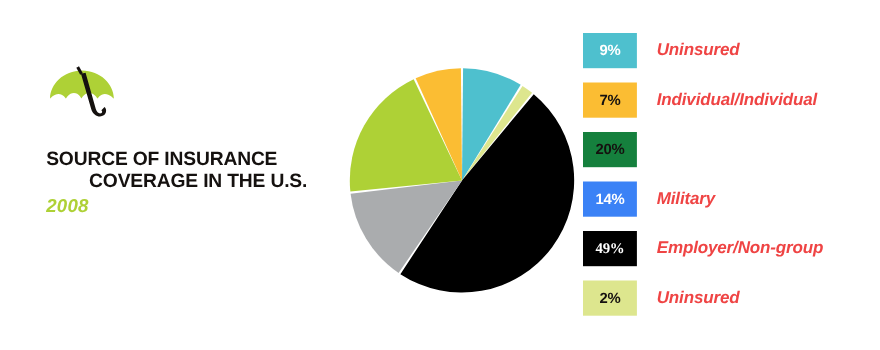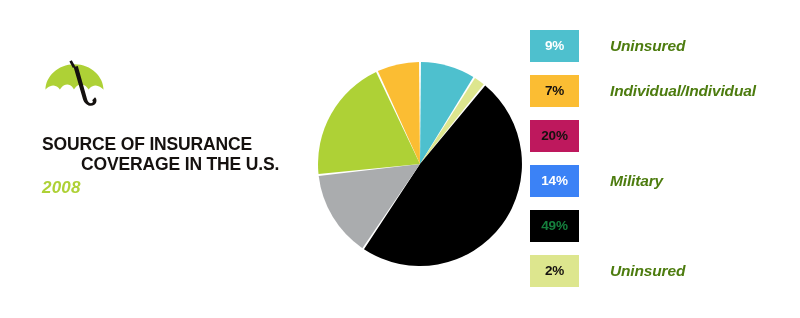--- a/index.html
+++ b/index.html
@@ -96,27 +96,27 @@
     box-sizing: border-box;
   }
   .legend-pct {
     font-family: "Liberation Sans", sans-serif;
     font-weight: bold;
     font-size: 13.5px;
     letter-spacing: -0.2px;
     line-height: 1;
   }
   .legend-label {
-    margin-left: 31px;
+    margin-left: 18px;
     font-family: "Liberation Sans", sans-serif;
     font-weight: bold;
     font-style: italic;
     font-size: 15.5px;
     letter-spacing: -0.15px;
-    color: #4d7c0f;
+    color: #ef4444;
     white-space: nowrap;
   }
 </style>
 </head>
 <body>
 
 <div id="infographic">
 
   <div class="brand-block">
 
@@ -177,36 +177,37 @@
     </div>
 
     <div class="legend-row">
       <div class="legend-swatch" style="background: rgb(251, 189, 51);">
         <span class="legend-pct" style="color: rgb(21, 17, 15);">7%</span>
       </div>
       <span class="legend-label">Individual/Individual</span>
     </div>
 
     <div class="legend-row">
-      <div class="legend-swatch" style="background: #be185d;">
+      <div class="legend-swatch" style="background: #15803d;">
         <span class="legend-pct" style="color: rgb(21, 17, 15);">20%</span>
       </div>
     </div>
 
     <div class="legend-row">
       <div class="legend-swatch" style="background: #3b82f6;">
         <span class="legend-pct" style="color: rgb(255, 255, 255);">14%</span>
       </div>
       <span class="legend-label">Military</span>
     </div>
 
     <div class="legend-row">
       <div class="legend-swatch" style="background: rgb(0, 0, 0);">
-        <span class="legend-pct" style="color: #15803d;">49%</span>
-      </div>
+        <span class="legend-pct" style="color: #ffffff; font-family: Liberation Serif, serif;">49%</span>
+      </div>
+      <span class="legend-label">Employer/Non-group</span>
     </div>
 
     <div class="legend-row">
       <div class="legend-swatch" style="background: rgb(221, 230, 142);">
         <span class="legend-pct" style="color: rgb(21, 17, 15);">2%</span>
       </div>
       <span class="legend-label">Uninsured</span>
     </div>
 
   </div>

